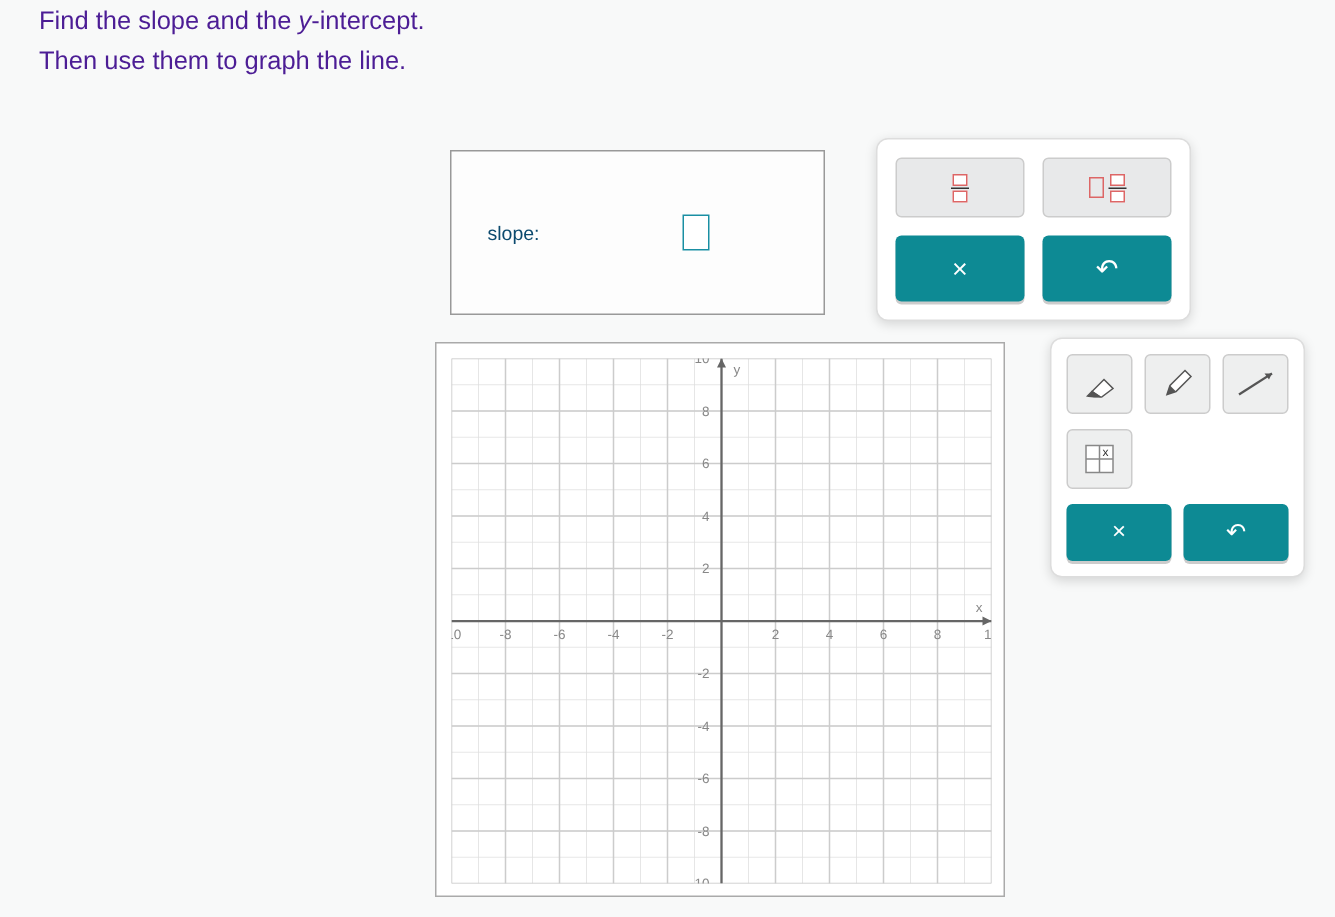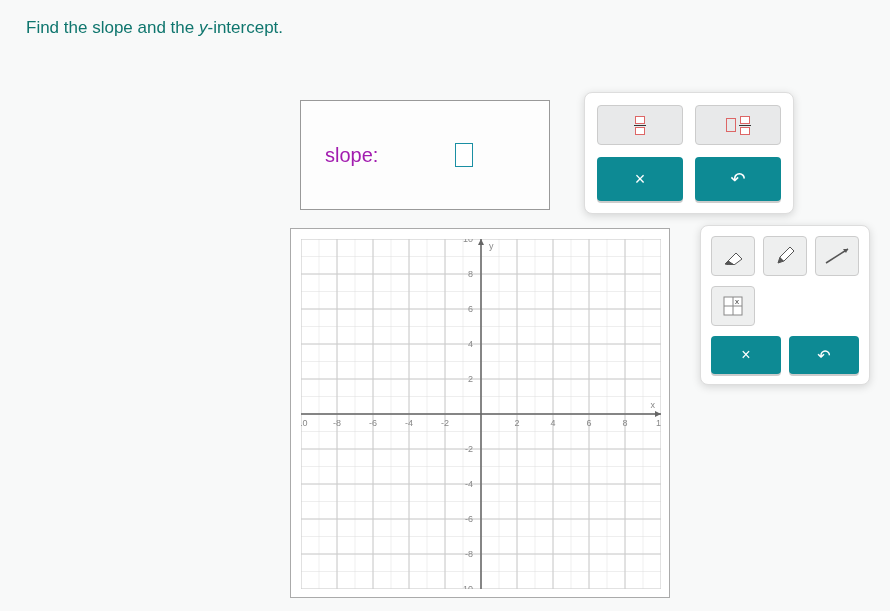--- a/index.html
+++ b/index.html
@@ -7,46 +7,46 @@
     width: 890px;
     height: 611px;
     background: #f8f9f9;
     font-family: Arial, Helvetica, sans-serif;
     color: #333;
     position: relative;
     overflow: hidden;
   }
   .instructions {
     position: absolute;
-    top: 14px;
+    top: 0;
     left: 26px;
     font-size: 17px;
     line-height: 1.6;
-    color: #0f766e;
+    color: #4c1d95;
   }
   .instructions .ital { font-style: italic; }
   .answer-box {
     position: absolute;
     top: 100px;
     left: 300px;
     width: 250px;
     height: 110px;
     border: 1px solid #999;
     background: #fdfdfd;
     padding: 18px 24px;
     display: flex;
     flex-direction: column;
     justify-content: space-around;
   }
   .answer-row {
     display: flex;
     align-items: center;
     gap: 20px;
-    font-size: 20px;
-    color: #a21caf;
+    font-size: 13px;
+    color: #0c4a6e;
   }
   .answer-row .label { min-width: 110px; }
   .answer-row .ital { font-style: italic; }
   .input-slot {
     width: 18px;
     height: 24px;
     border: 1px solid #1a8fa3;
     background: #fff;
   }
   
@@ -169,20 +169,21 @@
     align-items: center;
     gap: 3px;
   }
   .mixed .whole { width: 10px; height: 14px; border: 1px solid #d66; }
 </style>
 </head>
 <body>
 
 <div class="instructions">
   <span>Find the slope and the </span><span class="ital">y</span><span>-intercept.</span><br>
+  <span>Then use them to graph the line.</span>
 </div>
 
 <div class="answer-box">
   <div class="answer-row">
     <span class="label">slope:</span>
     <span class="input-slot"></span>
   </div>
 </div>
 
 <div class="keypad">

